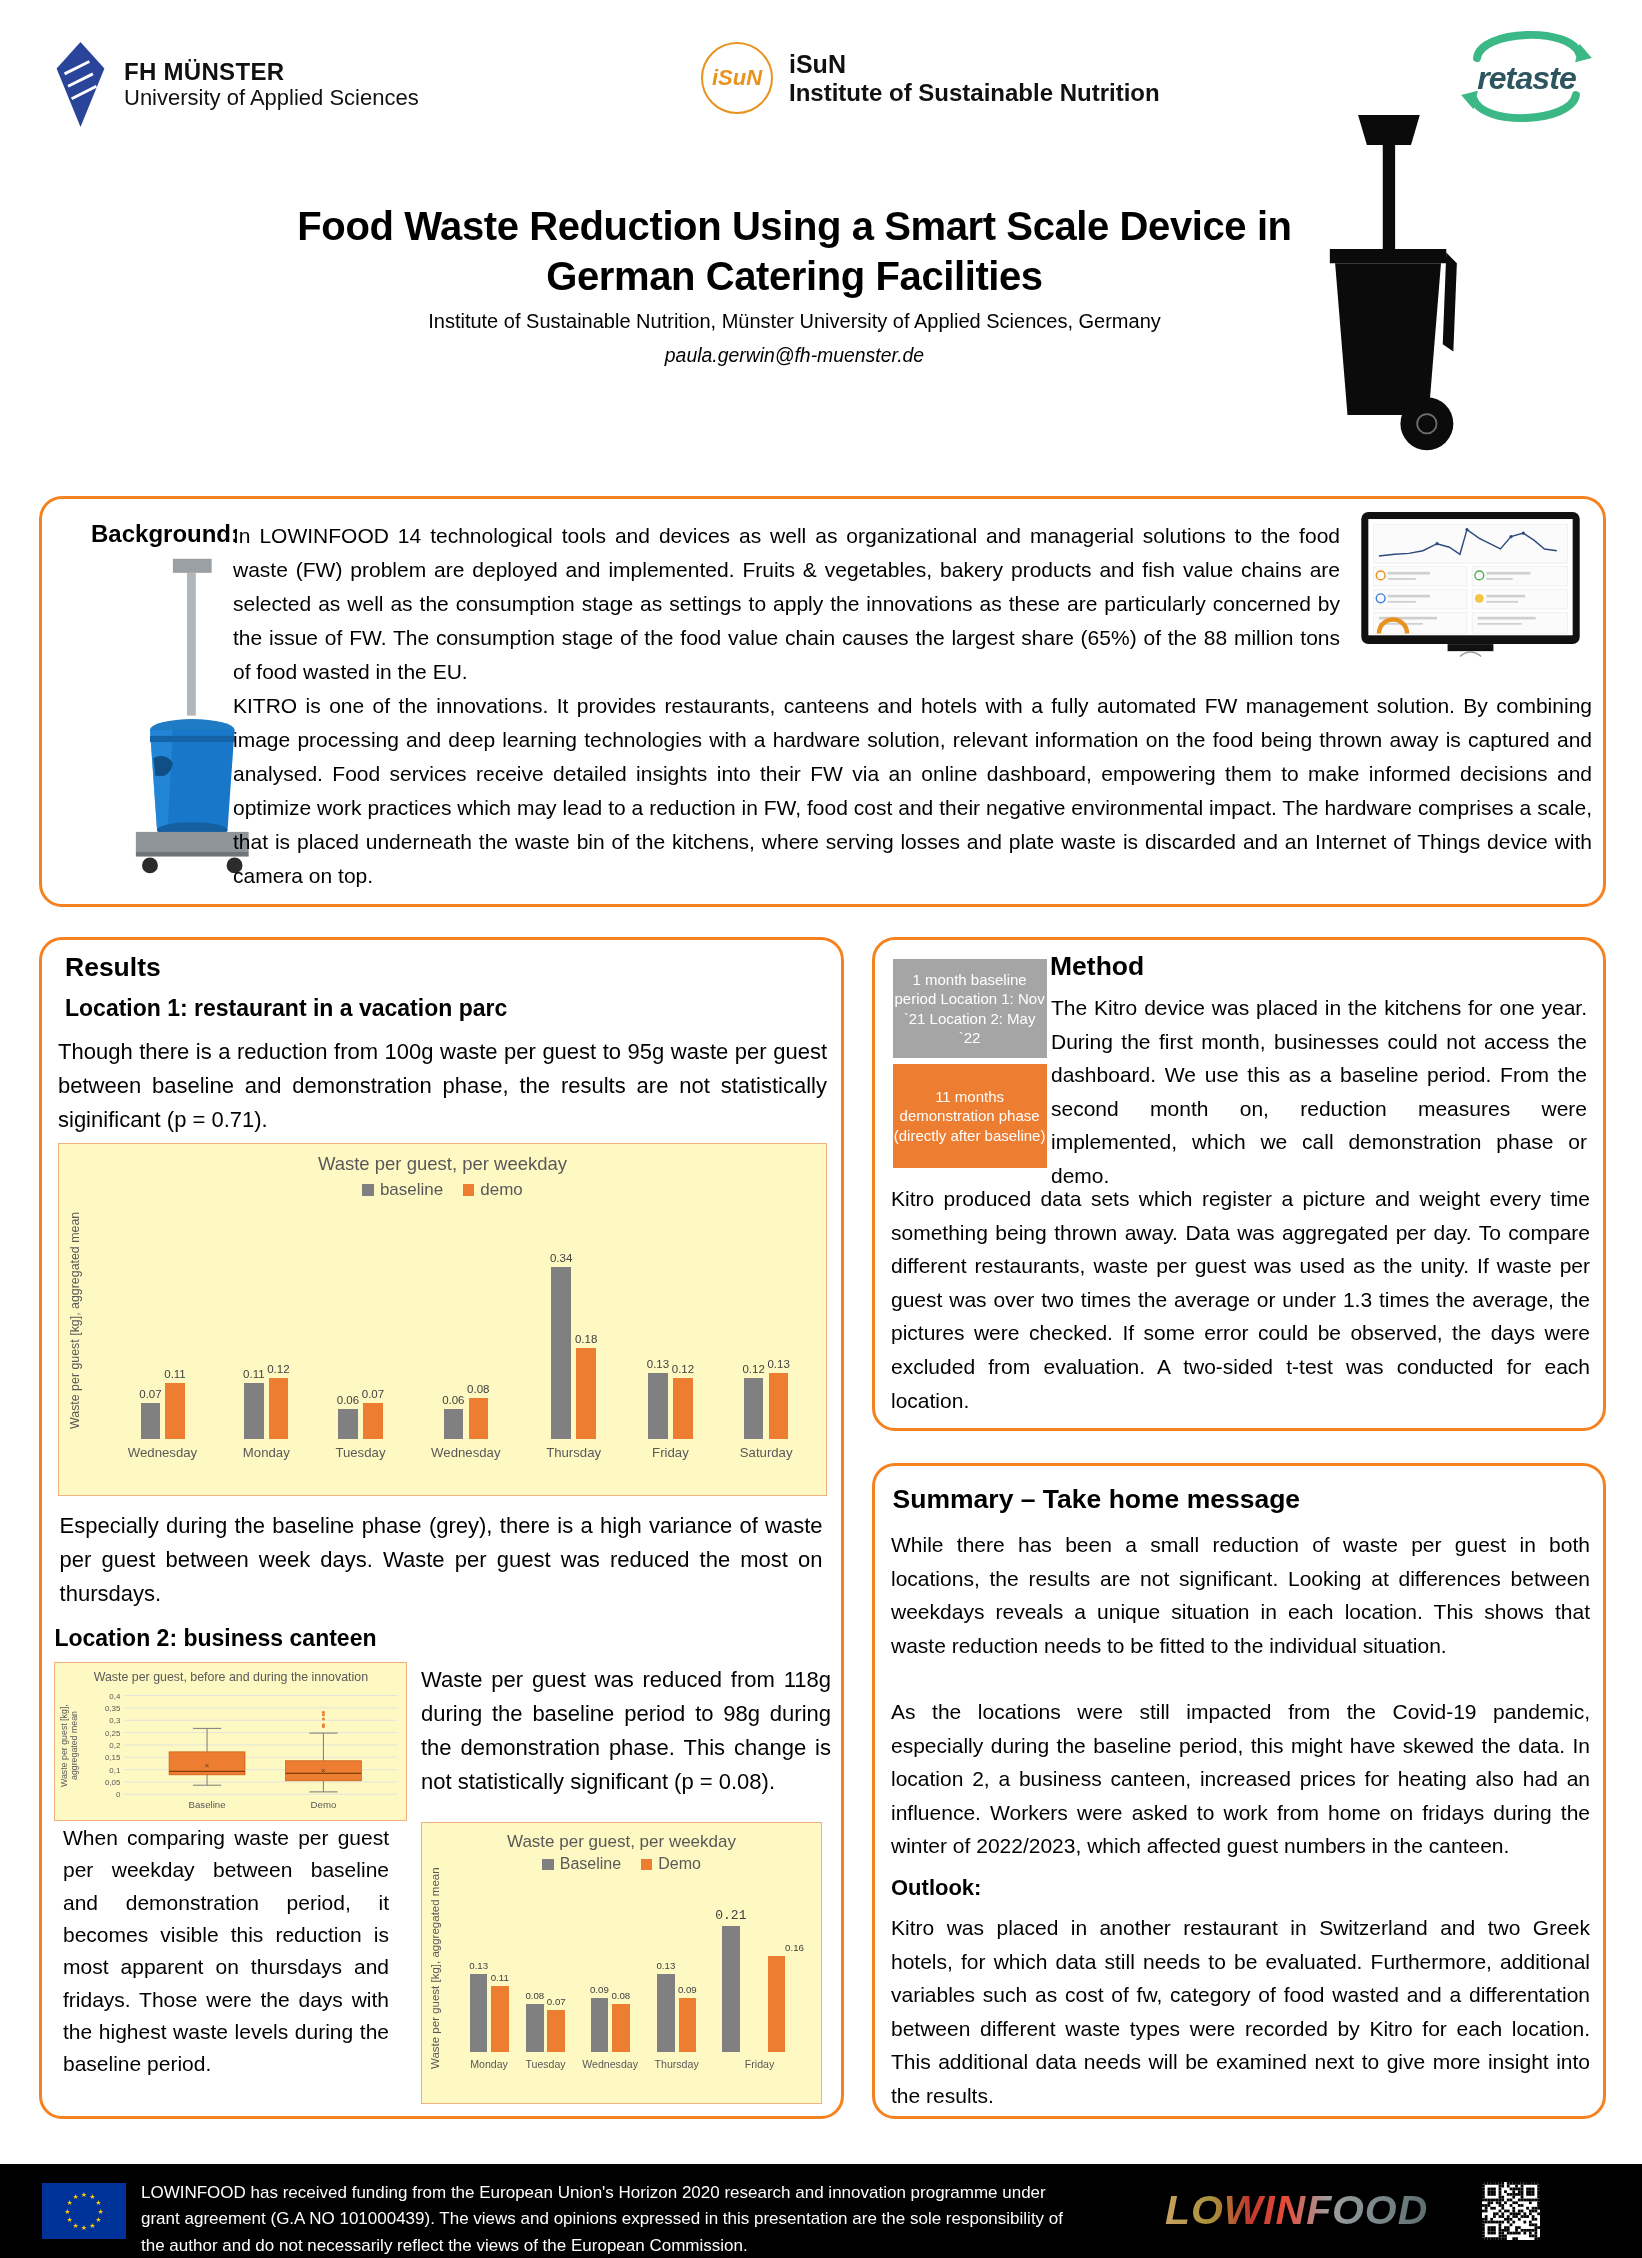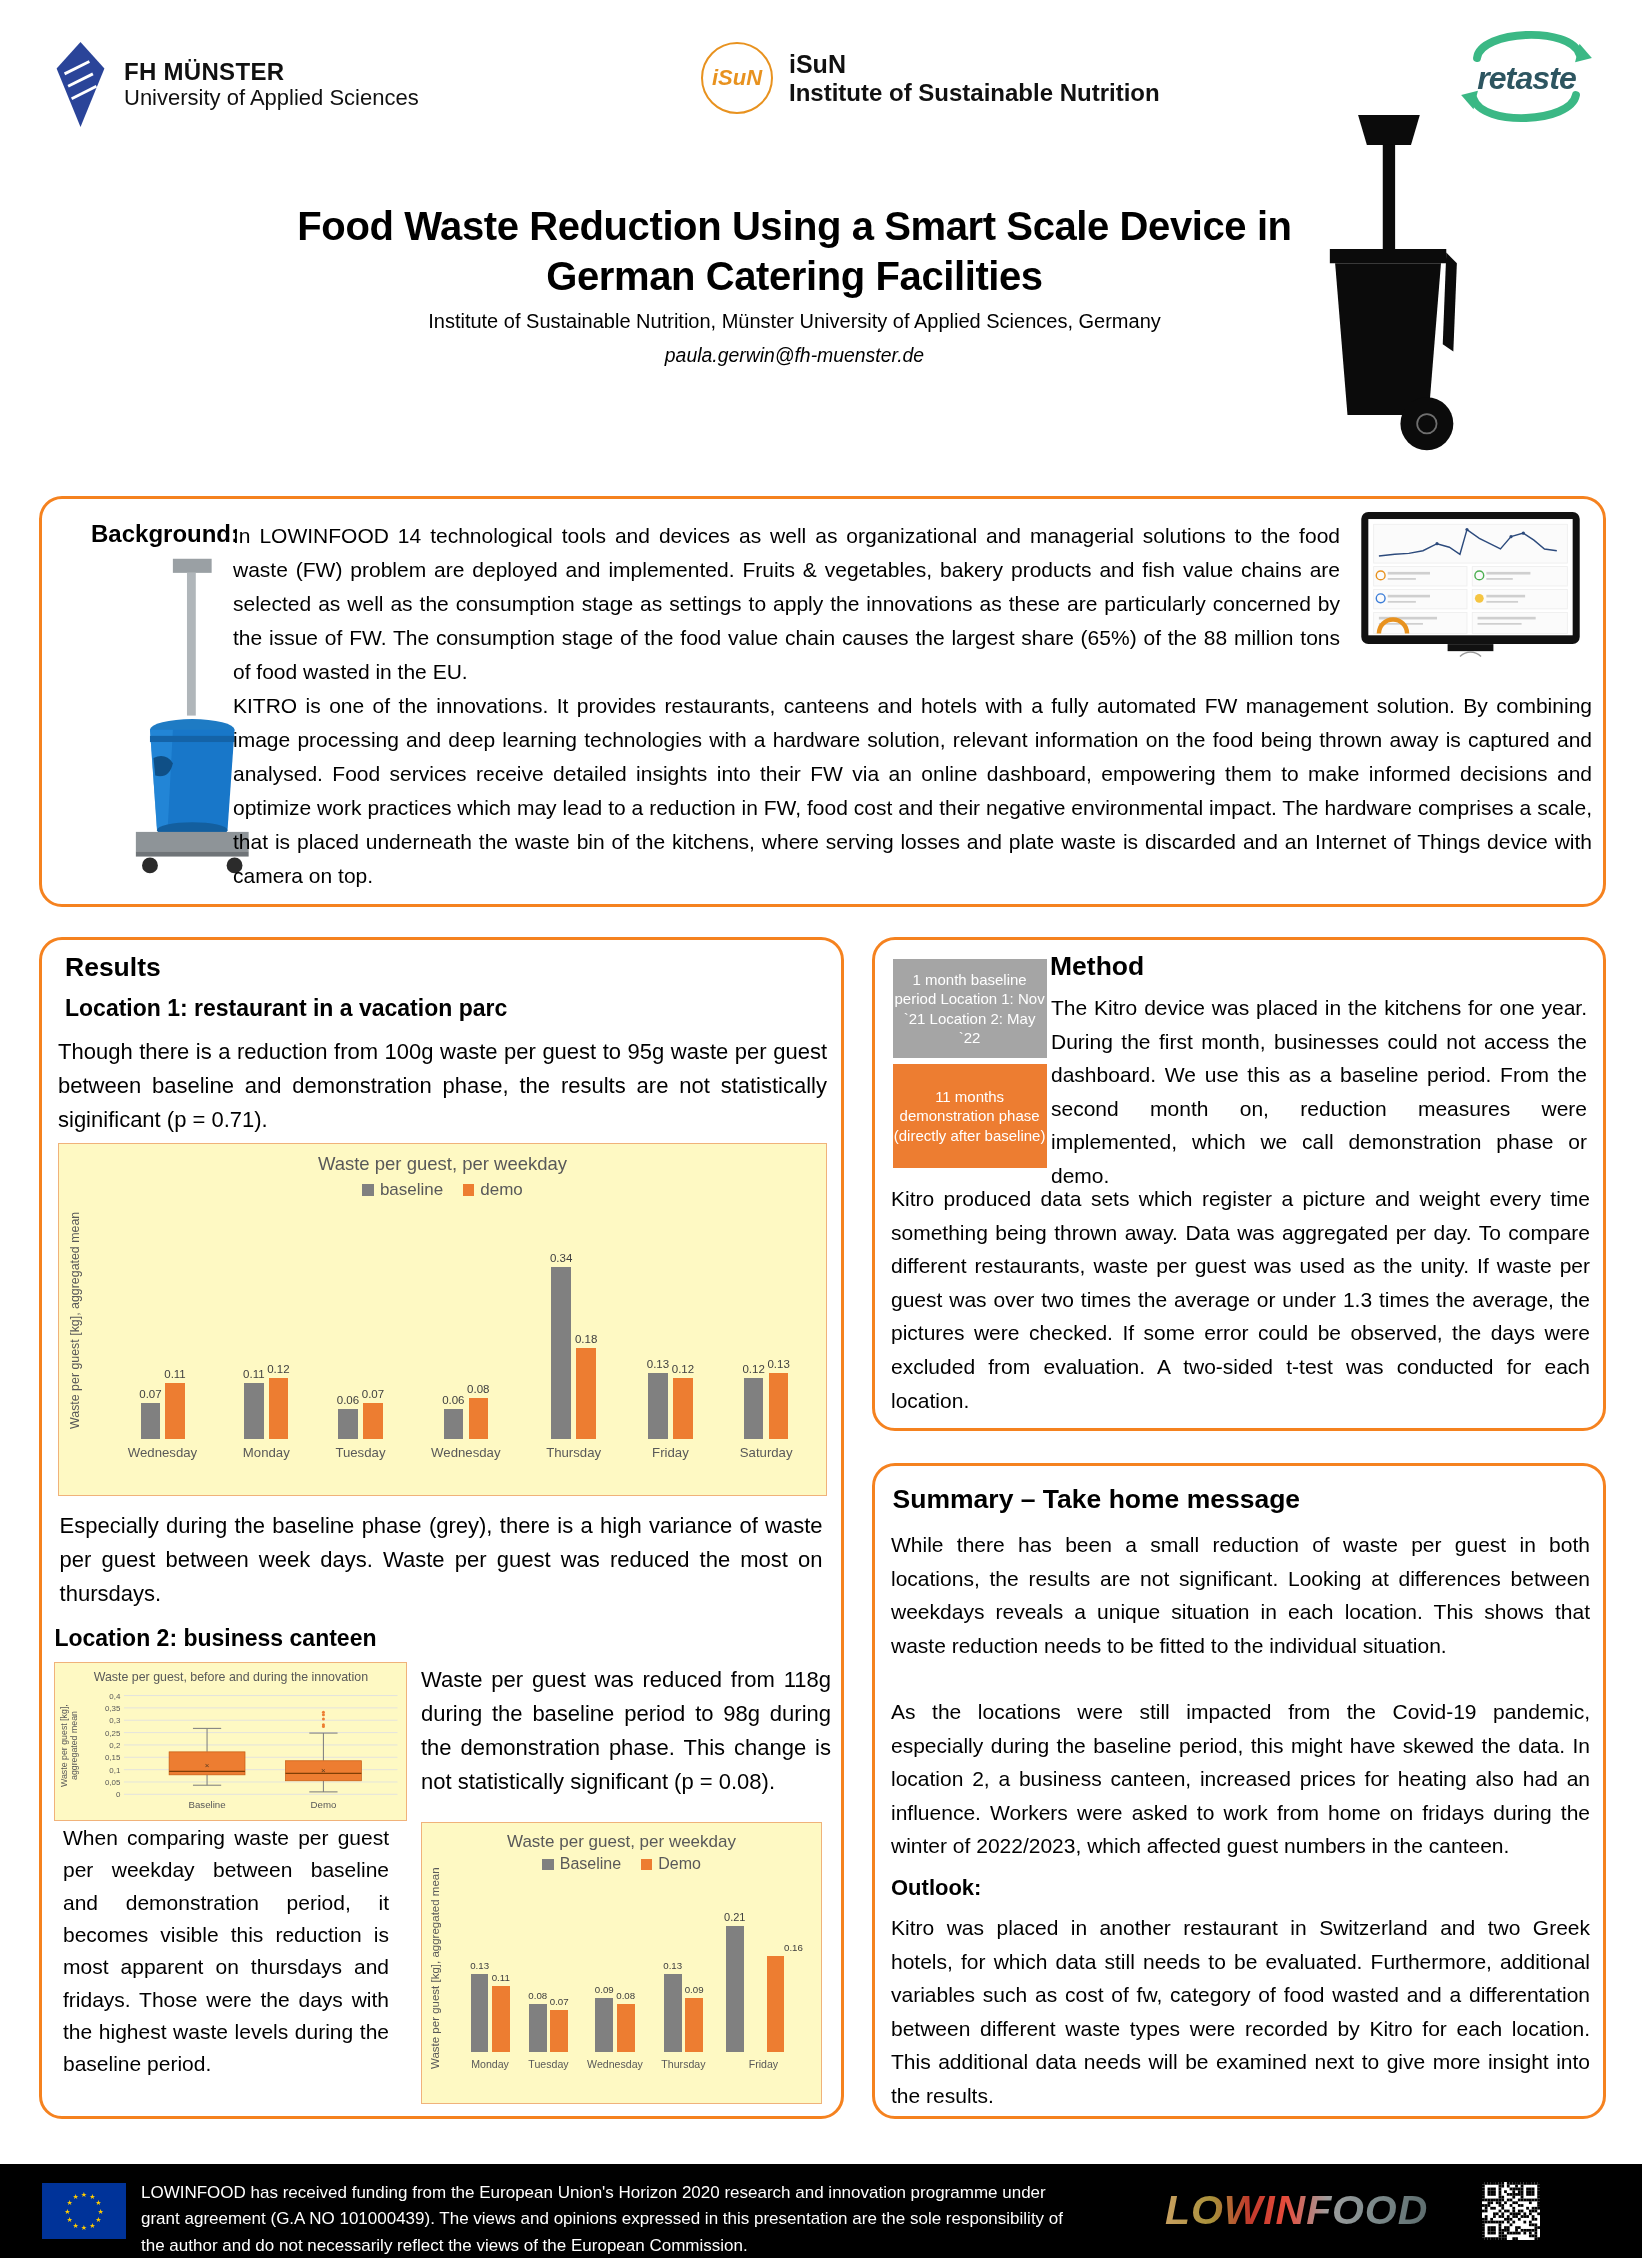--- a/index.html
+++ b/index.html
@@ -520,21 +520,21 @@
             <div class="bar-wrap">
               <div class="bar-val" style="font-size: 9.7px;">0.09</div>
               <div class="bar demo" style="height: 54px; width: 17.6px; background: rgb(237, 125, 49);"></div>
             </div>
           </div>
           <div class="cat-label" style="font-size: 10.6px;">Thursday</div>
         </div>
         <div class="cat-group">
           <div class="cat-bars">
             <div class="bar-wrap">
-              <div class="bar-val" style="font-size: 11px;">0.21</div>
+              <div class="bar-val" style="font-size: 13px; font-family: Liberation Mono, monospace;">0.21</div>
               <div class="bar baseline" style="height: 126px; width: 17.6px; background: rgb(128, 128, 128);"></div>
             </div>
             <div class="bar-wrap">
               <div class="bar-val" style="font-size: 9.7px; margin-left: 36px;">0.16</div>
               <div class="bar demo" style="height: 96px; width: 17.6px; background: rgb(237, 125, 49);"></div>
             </div>
           </div>
           <div class="cat-label" style="font-size: 10.6px;">Friday</div>
         </div>
       </div>

